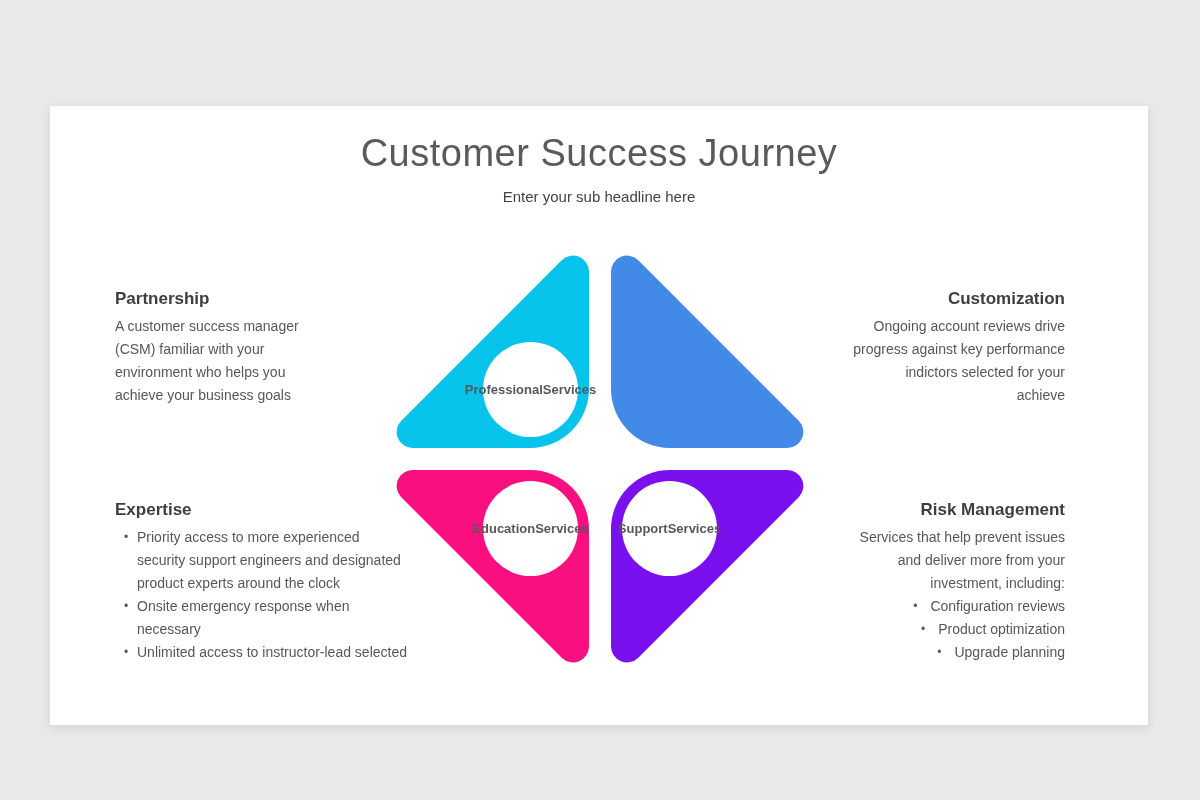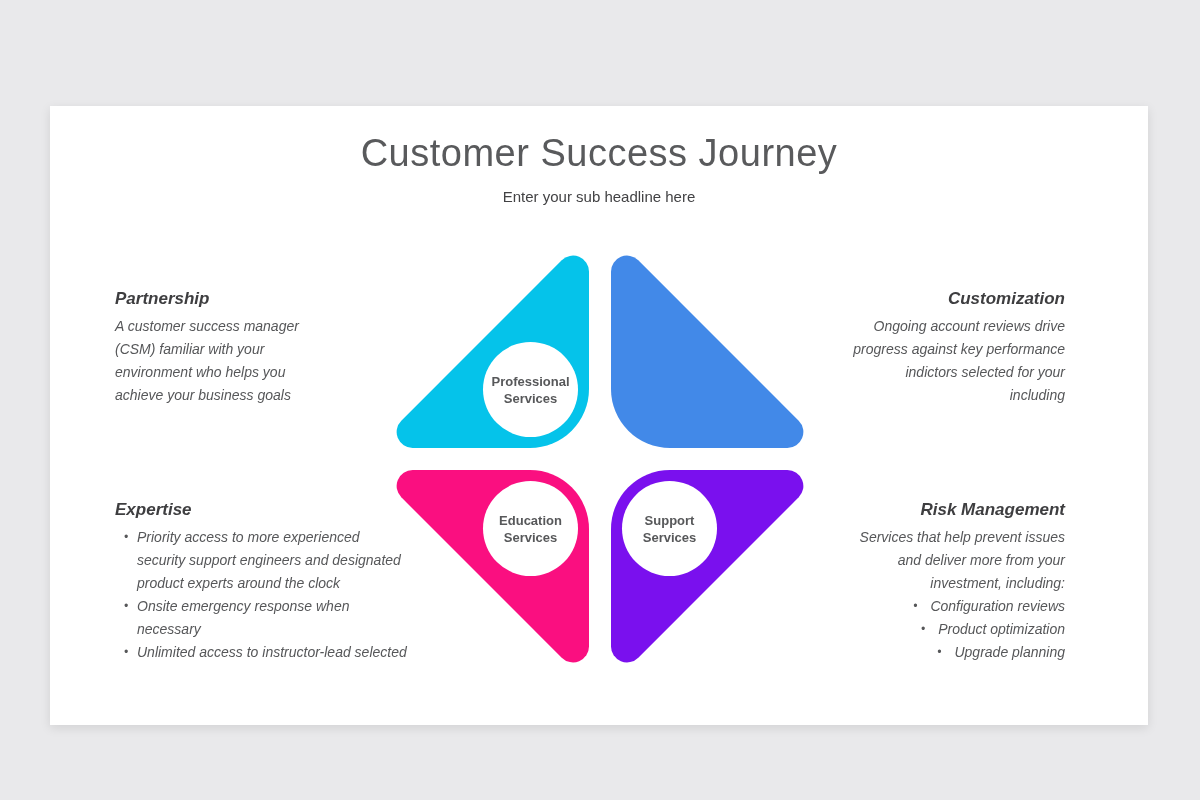--- a/index.html
+++ b/index.html
@@ -29,29 +29,29 @@
   .q-tl{left:324px;top:127px;}
   .q-tr{left:561px;top:127px;}
   .q-tr svg{transform:scaleX(-1);}
   .q-bl{left:324px;top:364px;}
   .q-bl svg{transform:scaleY(-1);}
   .q-br{left:561px;top:364px;}
   .q-br svg{transform:scale(-1,-1);}
   .badge{
     position:absolute;width:95px;height:95px;border-radius:50%;
     background:#ffffff;
-    display:flex;flex-direction:column;align-items:center;justify-content:center;
+    display:flex;flex-direction:row;align-items:center;justify-content:center;
     text-align:center;
     font-size:13px;font-weight:700;color:#57585a;line-height:17px;
   }
   .q-tl .badge{left:109px;top:109px;}
   .q-tr .badge{left:11px;top:109px;}
   .q-bl .badge{left:109px;top:11px;text-align:center;}
   .q-br .badge{left:11px;top:11px;}
-  .textblock{position:absolute;width:310px;font-style:italic;}
+  .textblock{position:absolute;width:310px;}
   .textblock.left{left:65px;text-align:left;}
   .textblock.right{right:83px;text-align:right;}
   .tb-top{top:181px;}
   .tb-bottom{top:392px;}
   .tb-heading{
     font-size:17px;font-weight:700;color:#3e3e40;
     line-height:24px;margin-bottom:4px;
   }
   .tb-line{font-size:14px;color:#565759;line-height:23px;white-space:nowrap;}
   .bullet-item{display:flex;align-items:flex-start;}
@@ -113,21 +113,21 @@
     <div class="tb-line">(CSM) familiar with your</div>
     <div class="tb-line">environment who helps you</div>
     <div class="tb-line">achieve your business goals</div>
   </div>
 
   <div class="textblock right tb-top">
     <div class="tb-heading">Customization</div>
     <div class="tb-line">Ongoing account reviews drive</div>
     <div class="tb-line">progress against key performance</div>
     <div class="tb-line">indictors selected for your</div>
-    <div class="tb-line">including</div>
+    <div class="tb-line">achieve</div>
   </div>
 
   <div class="textblock left tb-bottom">
     <div class="tb-heading">Expertise</div>
     <div class="bullet-item">
       <span class="bullet-dot">•</span>
       <div class="bullet-lines">
         <div class="tb-line">Priority access to more experienced</div>
         <div class="tb-line">security support engineers and designated</div>
         <div class="tb-line">product experts around the clock</div>

